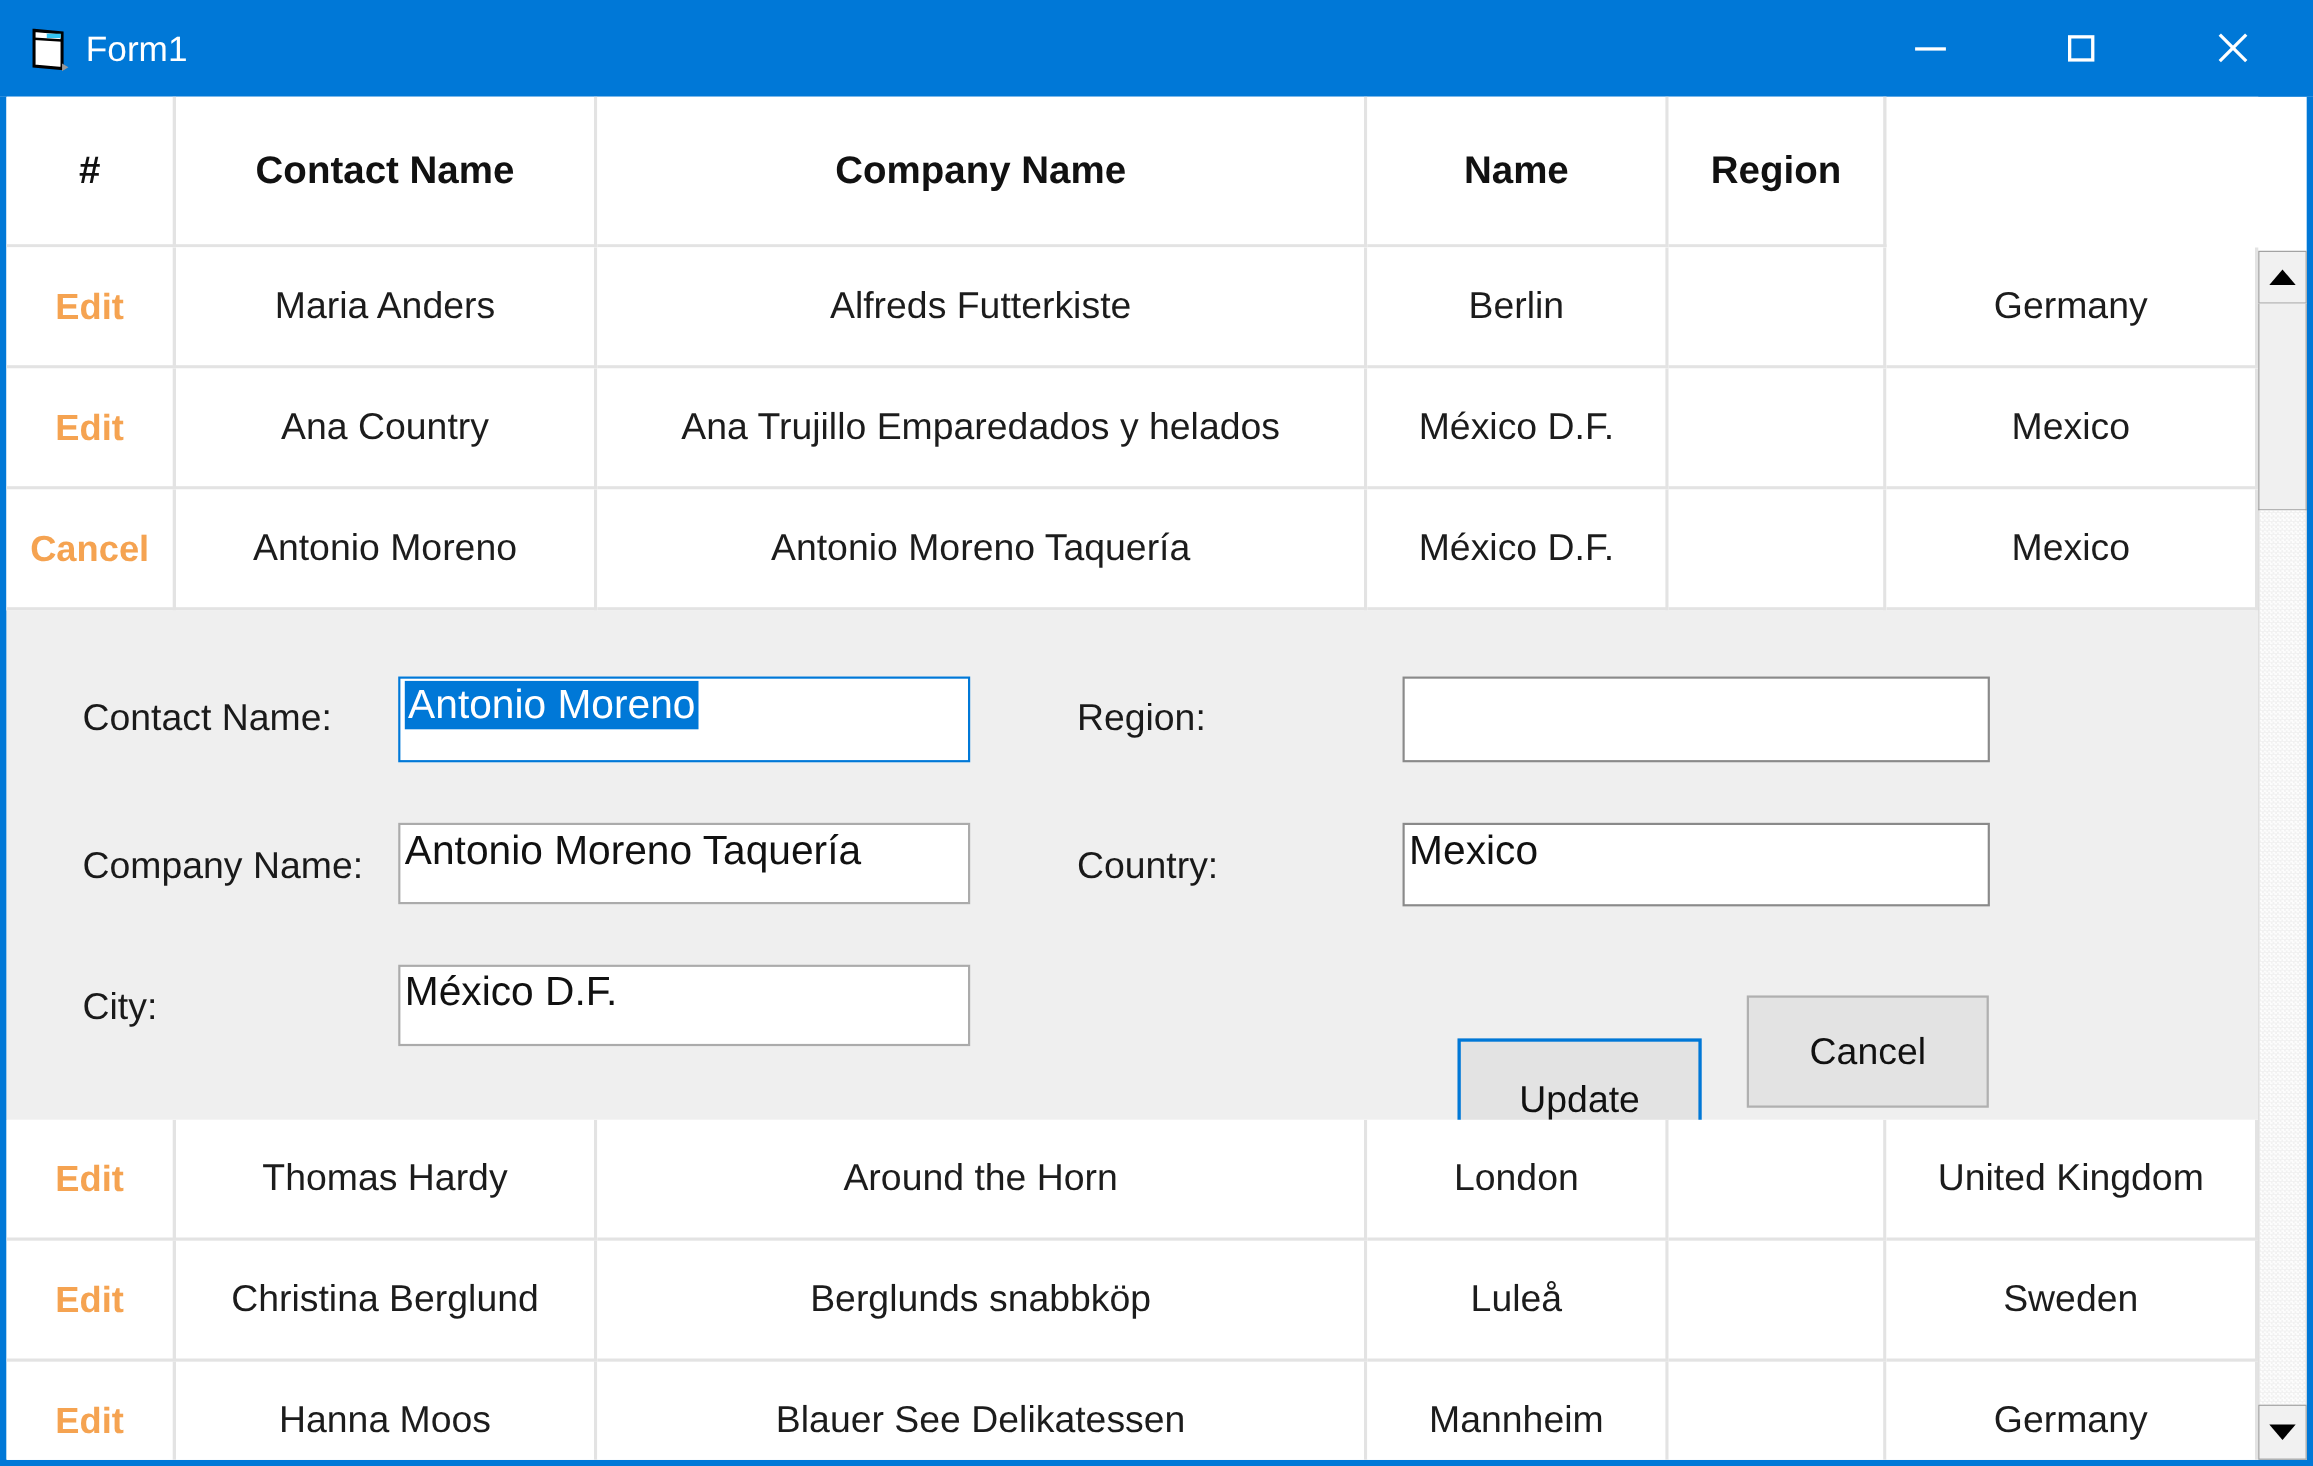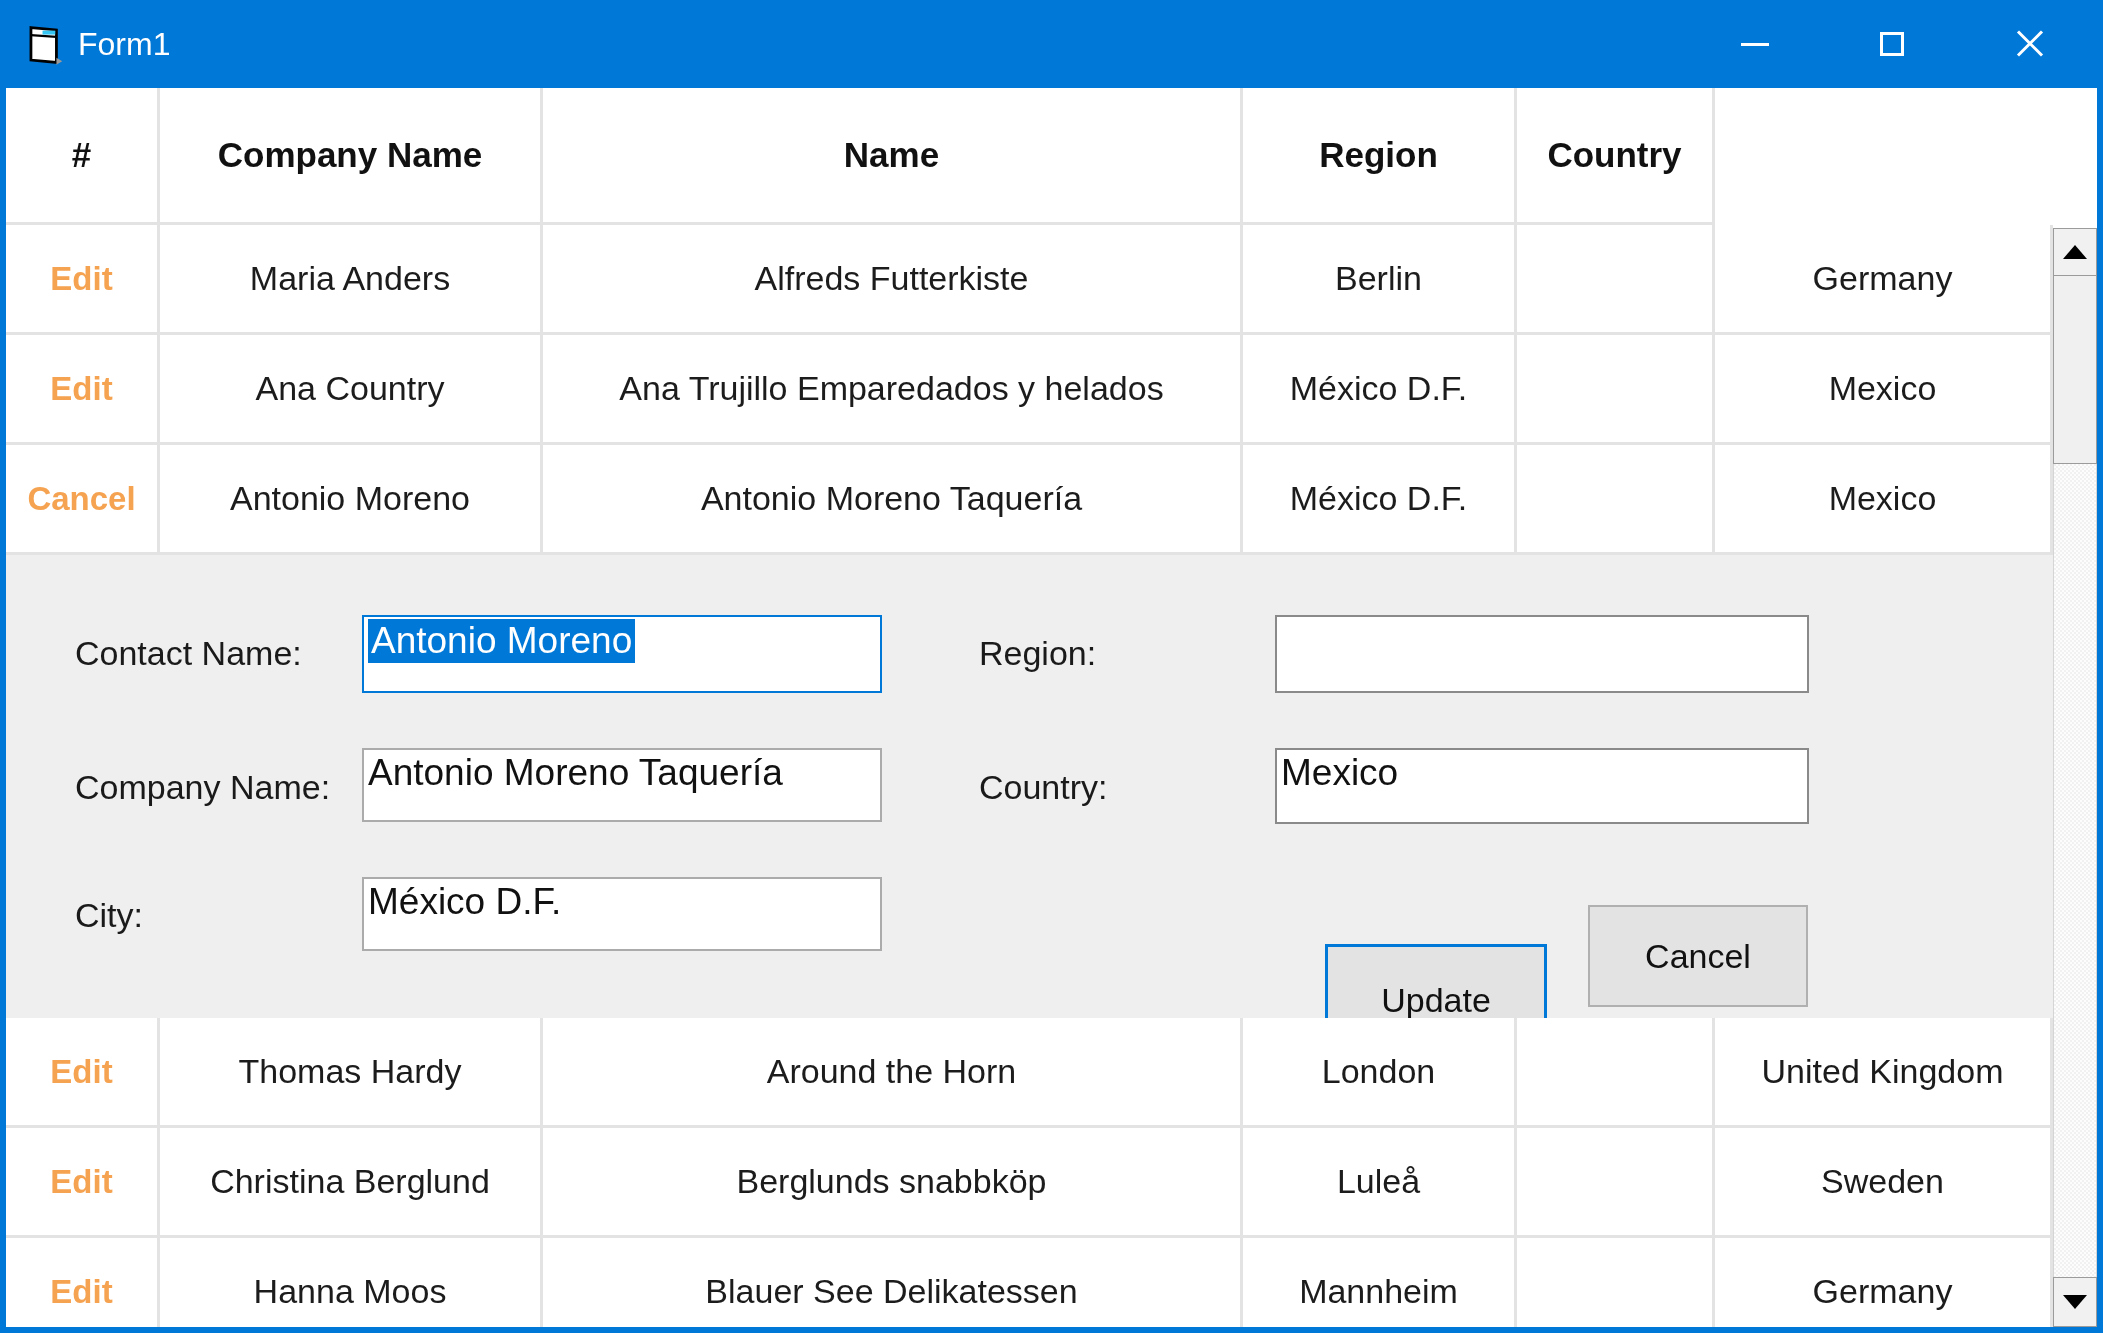--- a/index.html
+++ b/index.html
@@ -112,24 +112,24 @@
     <div class="close-x"></div>
   </div>
 </div>
 
 <div class="border-left"></div>
 <div class="border-right"></div>
 <div class="border-bottom"></div>
 
 <div class="tbl tbl-head">
   <div class="cell hcell">#</div>
+  <div class="cell hcell">Contact Name</div>
   <div class="cell hcell">Company Name</div>
   <div class="cell hcell">Name</div>
   <div class="cell hcell">Region</div>
-  <div class="cell hcell">Country</div>
 </div>
 
 <div class="tbl tbl-top">
 
   <div class="cell action">Edit</div>
   <div class="cell">Maria Anders</div>
   <div class="cell">Alfreds Futterkiste</div>
   <div class="cell">Berlin</div>
   <div class="cell"></div>
   <div class="cell">Germany</div>

